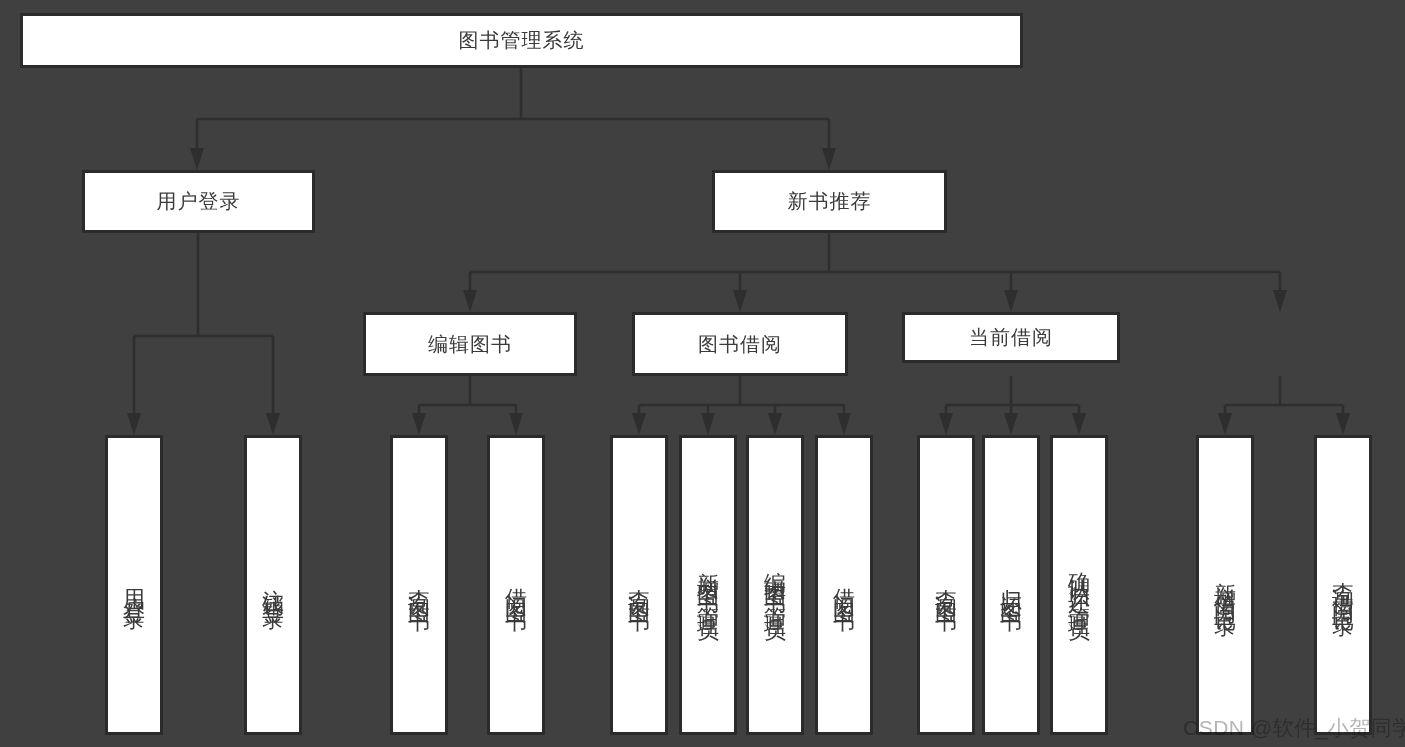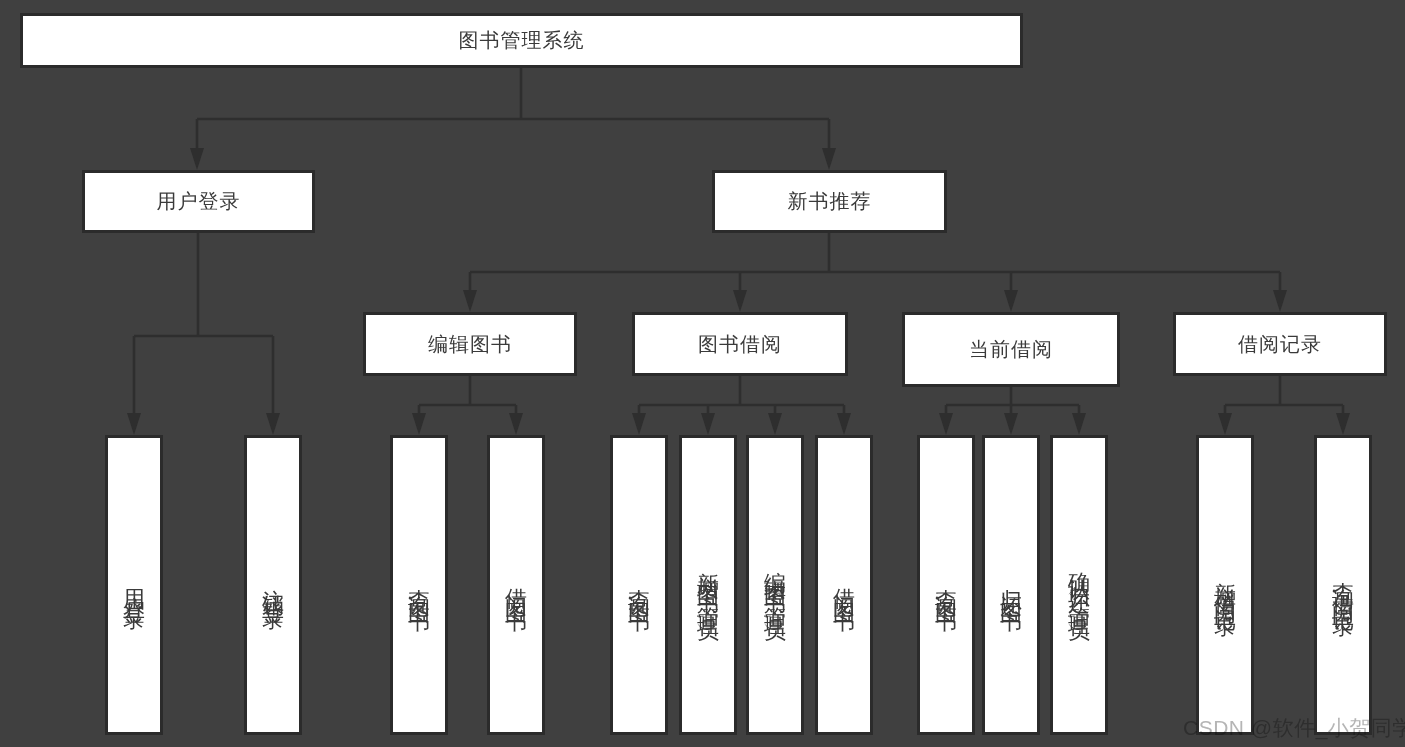--- a/index.html
+++ b/index.html
@@ -123,25 +123,22 @@
   <div class="node h" style="left:712px; top:170px; width:235px; height:63px;">
     <span>新书推荐</span>
   </div>
 
   <div class="node h" style="left:363px; top:312px; width:214px; height:64px;">
     <span>编辑图书</span>
   </div>
   <div class="node h" style="left:632px; top:312px; width:216px; height:64px;">
     <span>图书借阅</span>
   </div>
-  <div class="node h" style="left:902px; top:312px; width:218px; height:75px;">
+  <div class="node h" style="left:902px; top:312px; width:218px; height:51px;">
     <span>当前借阅</span>
-  </div>
-  <div class="node h" style="left:1173px; top:312px; width:214px; height:64px;">
-    <span>借阅记录</span>
   </div>
 
   <div class="leaf" style="left:105px;">
     <span>用户登录</span>
   </div>
   <div class="leaf" style="left:244px;">
     <span>注销登录</span>
   </div>
 
   <div class="leaf" style="left:390px;">

